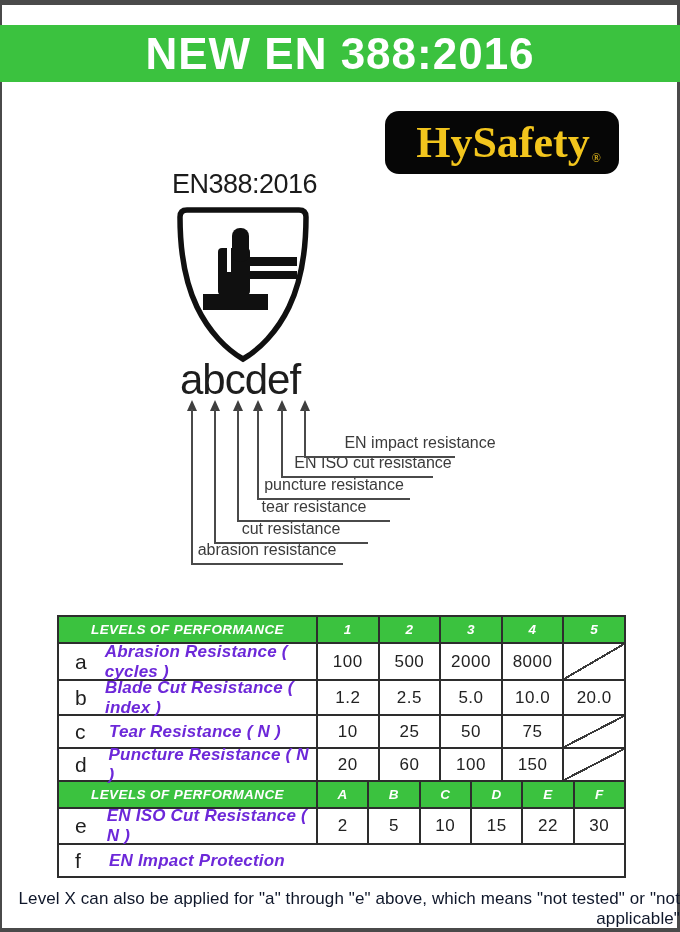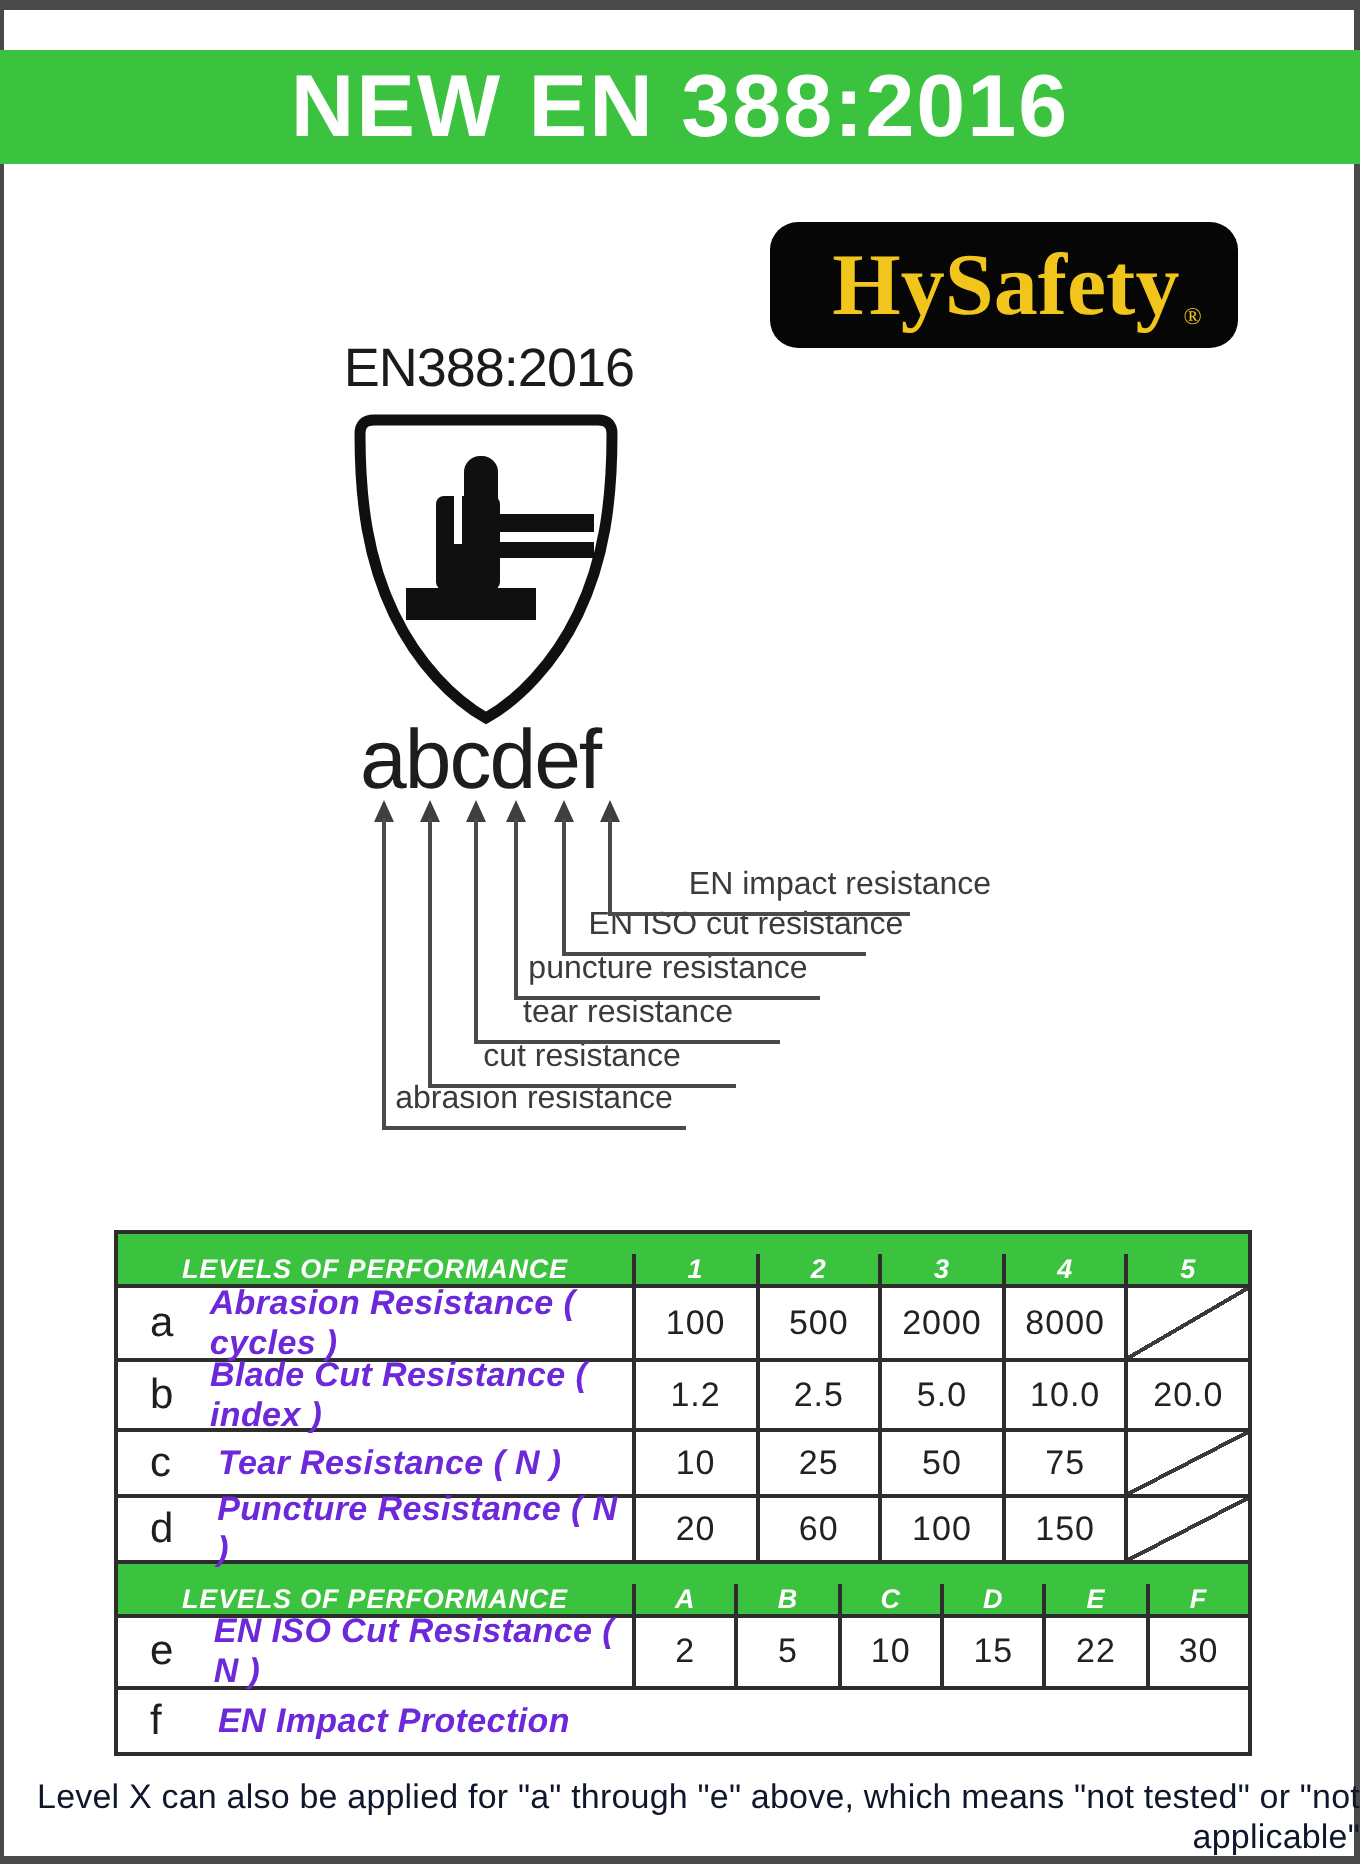--- a/index.html
+++ b/index.html
@@ -42,21 +42,21 @@
   .tr:first-child{border-top:none;}
   .td{border-left:2px solid #2d2d2d;display:flex;align-items:center;justify-content:center;
       box-sizing:border-box;}
   .td:first-child{border-left:none;}
   .lbl{flex:0 0 257px;justify-content:flex-start;padding-left:16px;}
   .val{flex:1 1 0;font-size:17px;color:#222;letter-spacing:0.5px;}
   .ghead{background:#3bc23f;color:#fff;}
   .ghead .lbl{justify-content:center;padding-left:0;font-size:13.5px;font-weight:bold;
               font-style:italic;letter-spacing:0.4px;}
   .ghead .val{font-size:13.5px;font-weight:bold;font-style:italic;color:#fff;}
-  .r-head{height:25px;align-items:flex-end;}
+  .r-head{height:25px;}
   .r-a{height:35px;} .r-b{height:33px;} .r-c{height:31px;} .r-d{height:31px;}
   .r-e{height:34px;} .r-f{height:31px;}
   .rk{font-size:21px;color:#1e1e1e;width:26px;display:inline-block;}
   .rn{font-weight:bold;font-style:italic;font-size:17px;margin-left:8px;color:#6d28d9;
       letter-spacing:0.2px;}
   .diag{background:linear-gradient(to bottom right,transparent calc(50% - 1px),
         #3a3a3a calc(50% - 1px),#3a3a3a calc(50% + 1px),transparent calc(50% + 1px));}
   
   .note{position:absolute;left:0;right:0;top:889px;text-align:right;font-size:17px;
         color:#0f172a;letter-spacing:0.1px;}

